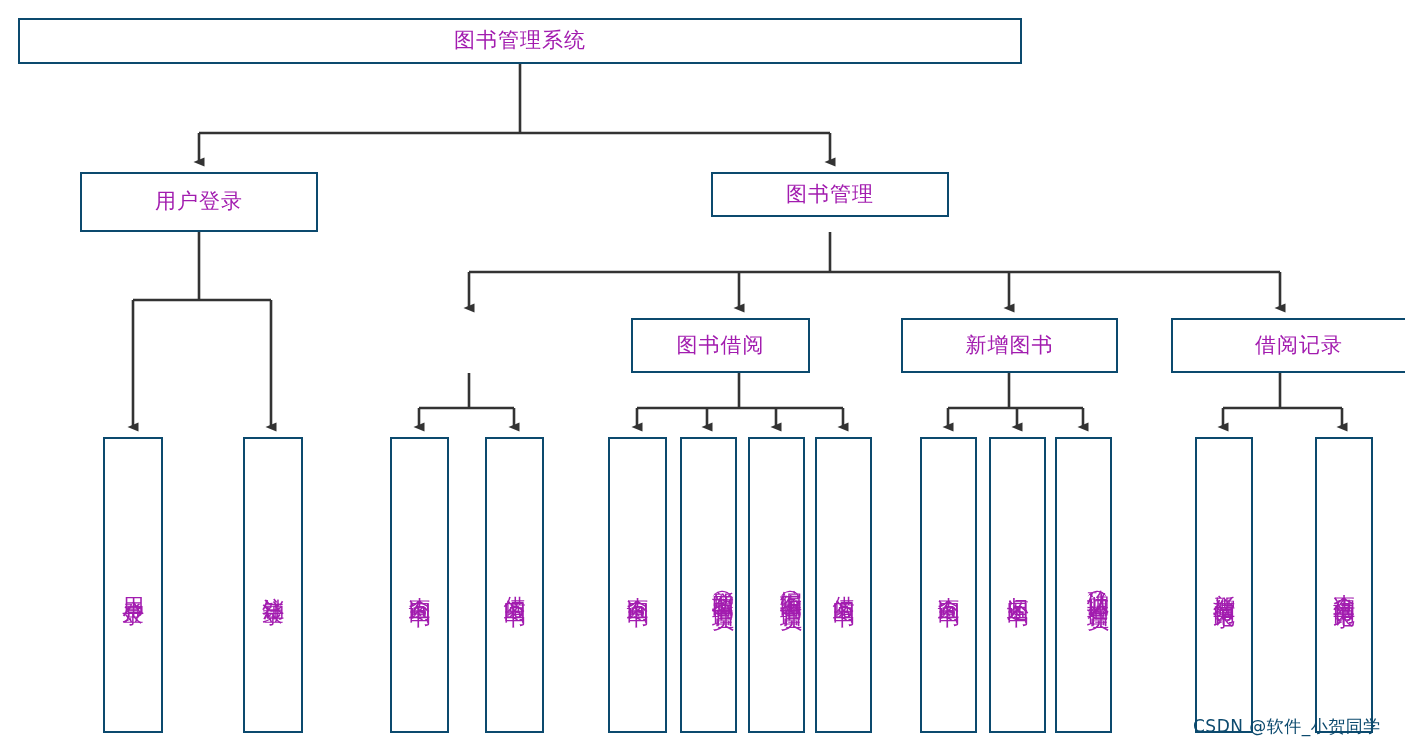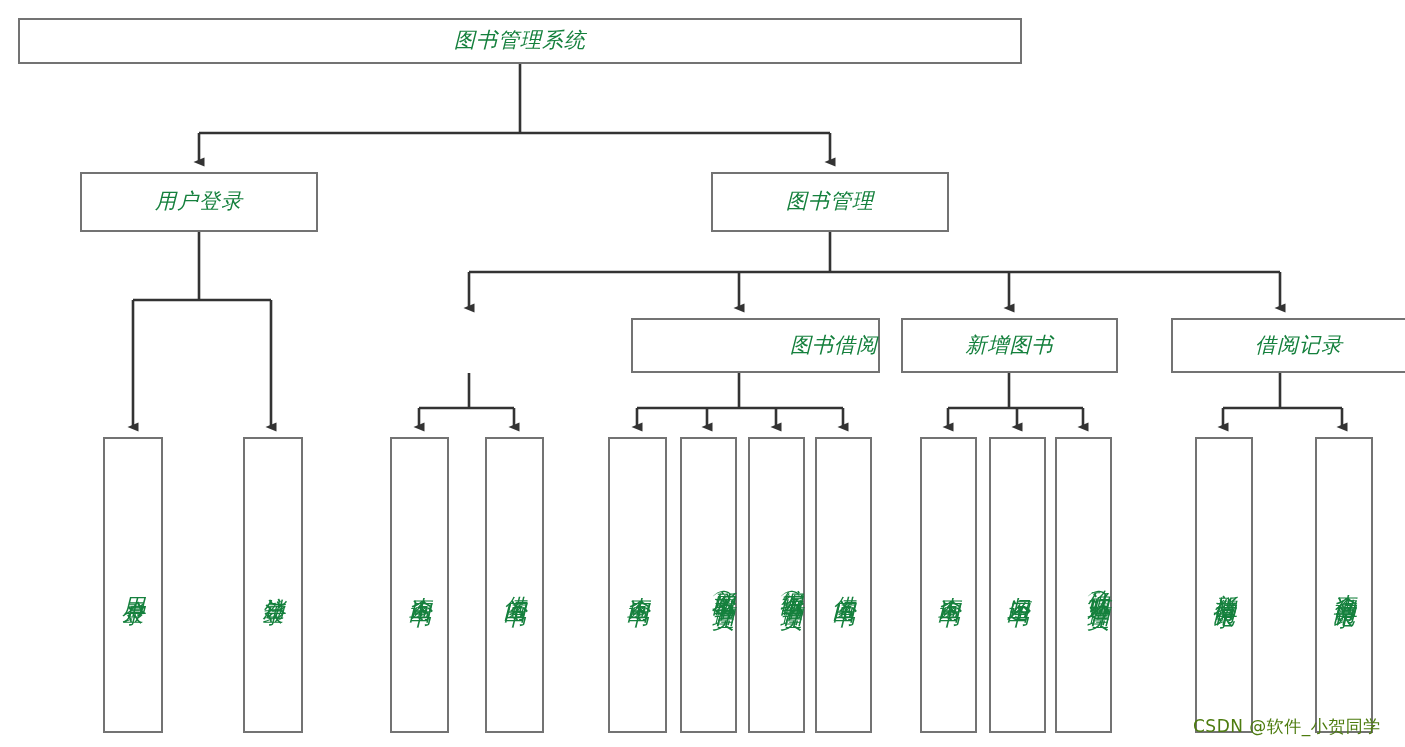--- a/index.html
+++ b/index.html
@@ -22,28 +22,27 @@
     position: absolute;
     left: 0;
     top: 0;
     width: 1405px;
     height: 747px;
     pointer-events: none;
   }
   .node {
     position: absolute;
     box-sizing: border-box;
-    border: 2px solid #737373;
+    border: 2px solid #0c4a6e;
     background: #ffffff;
     display: flex;
     align-items: center;
     justify-content: center;
-    color: #15803d;
+    color: #a21caf;
     line-height: 1.12;
-    font-style: italic;
   }
   .node.horiz {
     font-size: 21px;
     letter-spacing: 1px;
   }
   .node.root {
     font-size: 21px;
     letter-spacing: 1px;
   }
   .node.leaf {
@@ -59,21 +58,21 @@
     writing-mode: vertical-rl;
     text-orientation: upright;
     white-space: nowrap;
     display: block;
   }
   .node.leaf.center-start {
     align-items: center;
   }
   .watermark {
     position: absolute;
-    color: #4d7c0f;
+    color: #0c4a6e;
     font-size: 17px;
     letter-spacing: 0.5px;
     white-space: nowrap;
     user-select: none;
   }
 </style>
 </head>
 <body>
 
 <div id="canvas">
@@ -126,25 +125,25 @@
     <path d="M1342,408 L1342,427" stroke="#333333" stroke-width="2.6" fill="none" marker-end="url(#arrow)"></path>
   </svg>
 
   <div class="node root" style="left:18px; top:18px; width:1004px; height:46px;">
     <span>图书管理系统</span>
   </div>
 
   <div class="node horiz" style="left:80px; top:172px; width:238px; height:60px;">
     <span>用户登录</span>
   </div>
-  <div class="node horiz" style="left:711px; top:172px; width:238px; height:60px;">
+  <div class="node horiz" style="left:711px; top:172px; width:238px; height:45px;">
     <span>图书管理</span>
   </div>
 
-  <div class="node horiz" style="left:631px; top:318px; width:249px; height:55px;justify-content:flex-end;">
+  <div class="node horiz" style="left:631px; top:318px; width:179px; height:55px;">
     <span>图书借阅</span>
   </div>
   <div class="node horiz" style="left:901px; top:318px; width:217px; height:55px;">
     <span>新增图书</span>
   </div>
   <div class="node horiz" style="left:1171px; top:318px; width:256px; height:55px;">
     <span>借阅记录</span>
   </div>
 
   <div class="node leaf center-start" style="left:103px; top:437px; width:60px; height:296px;">

